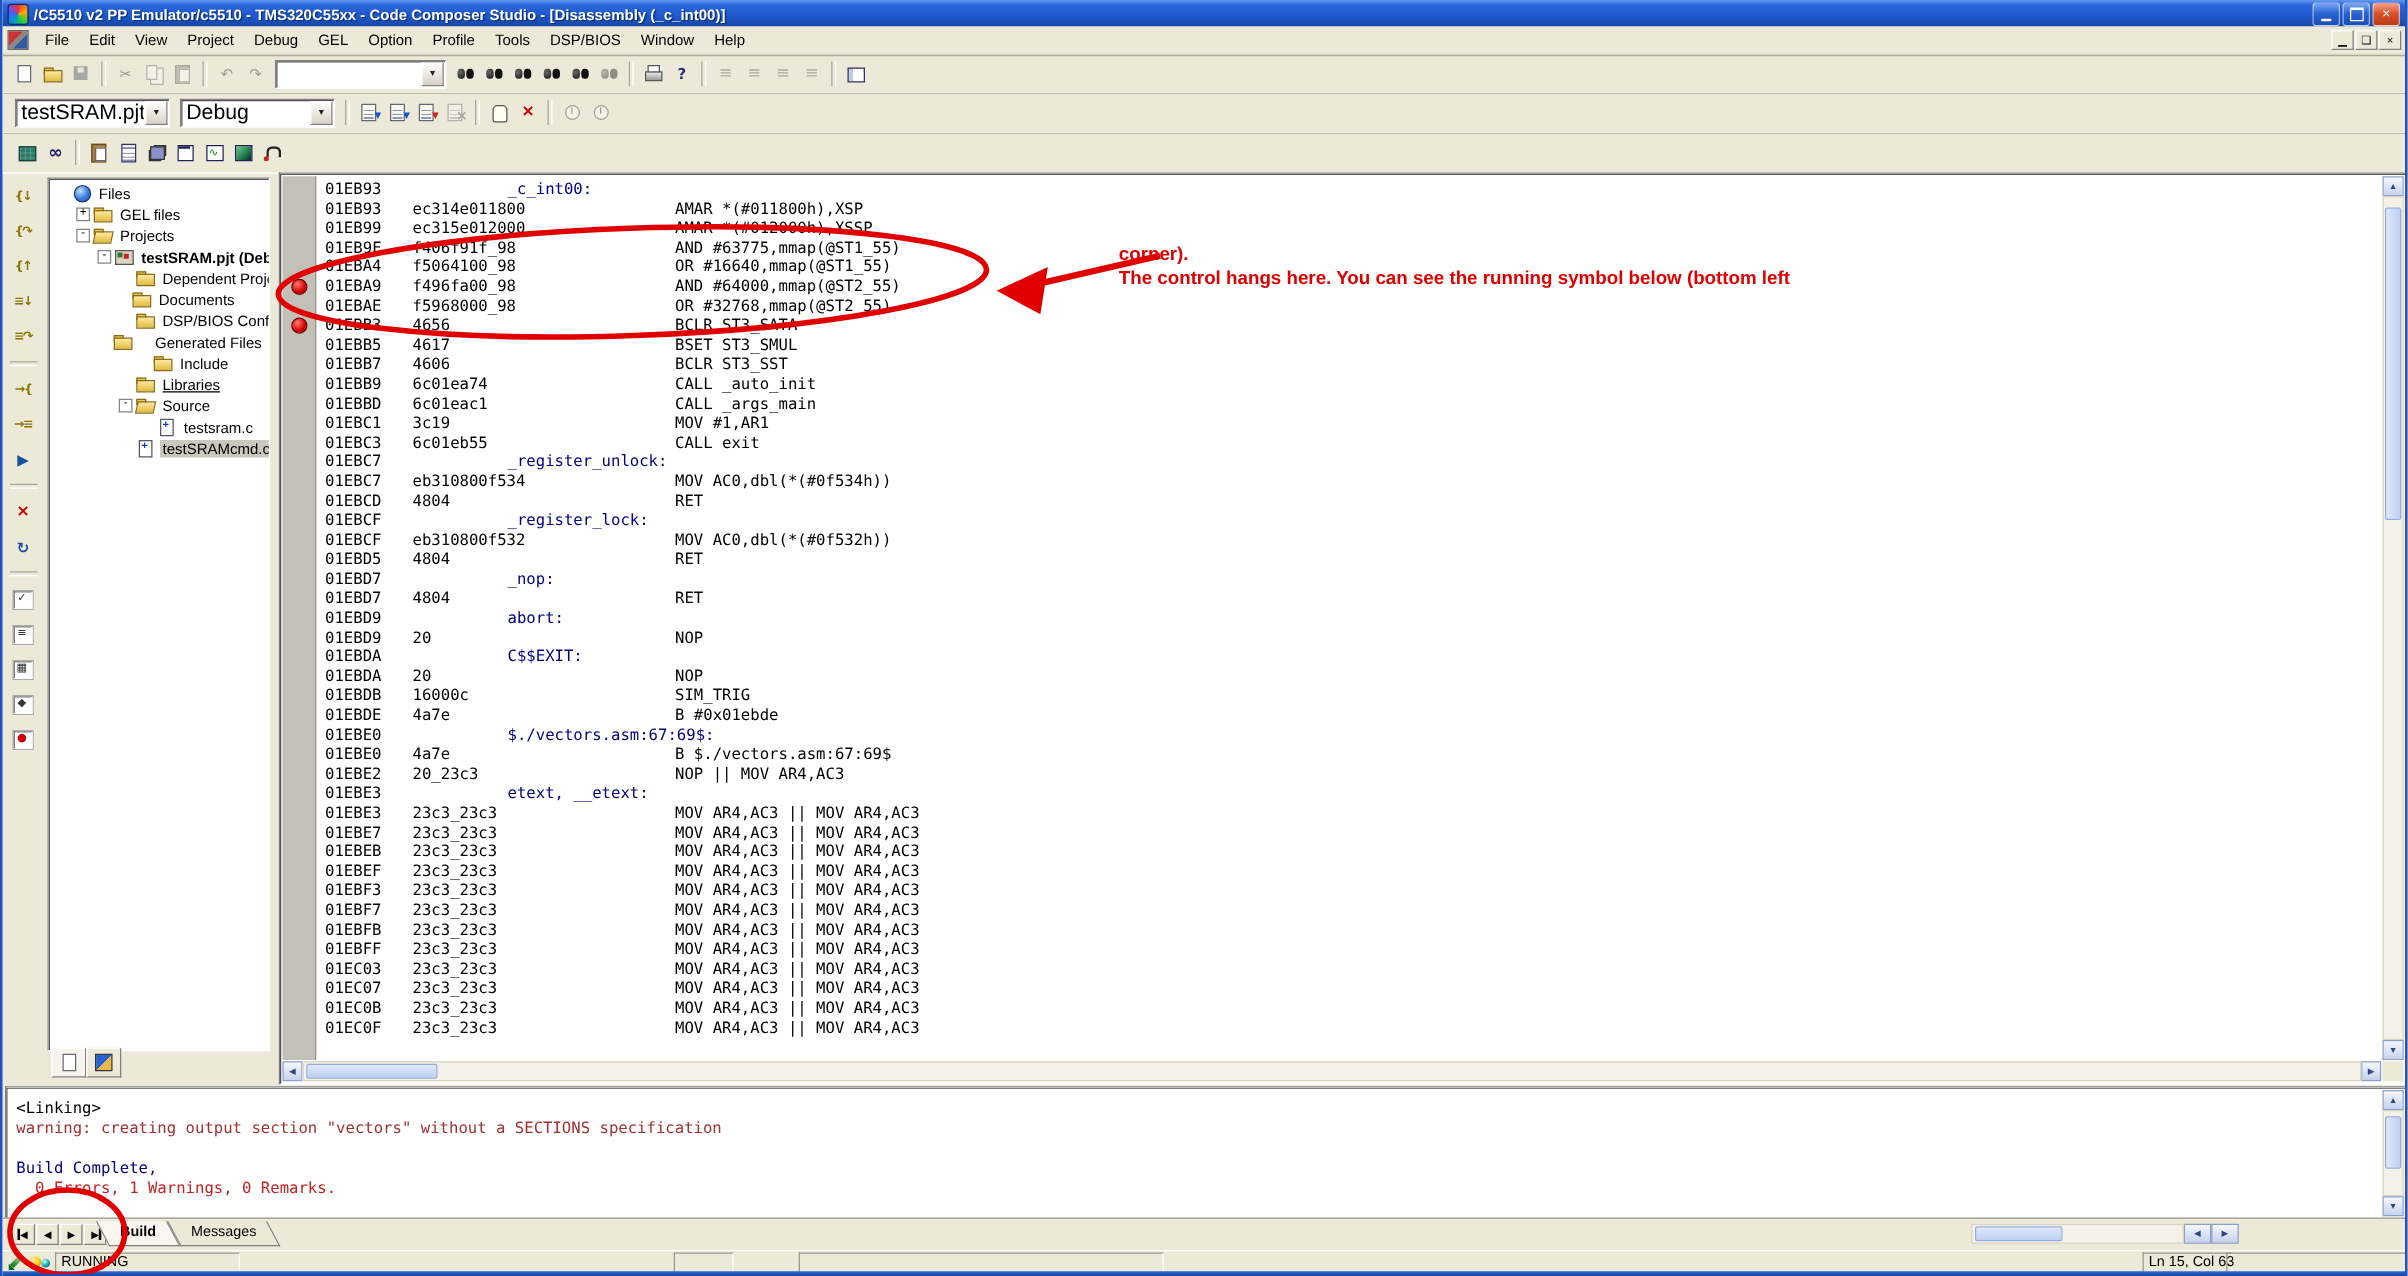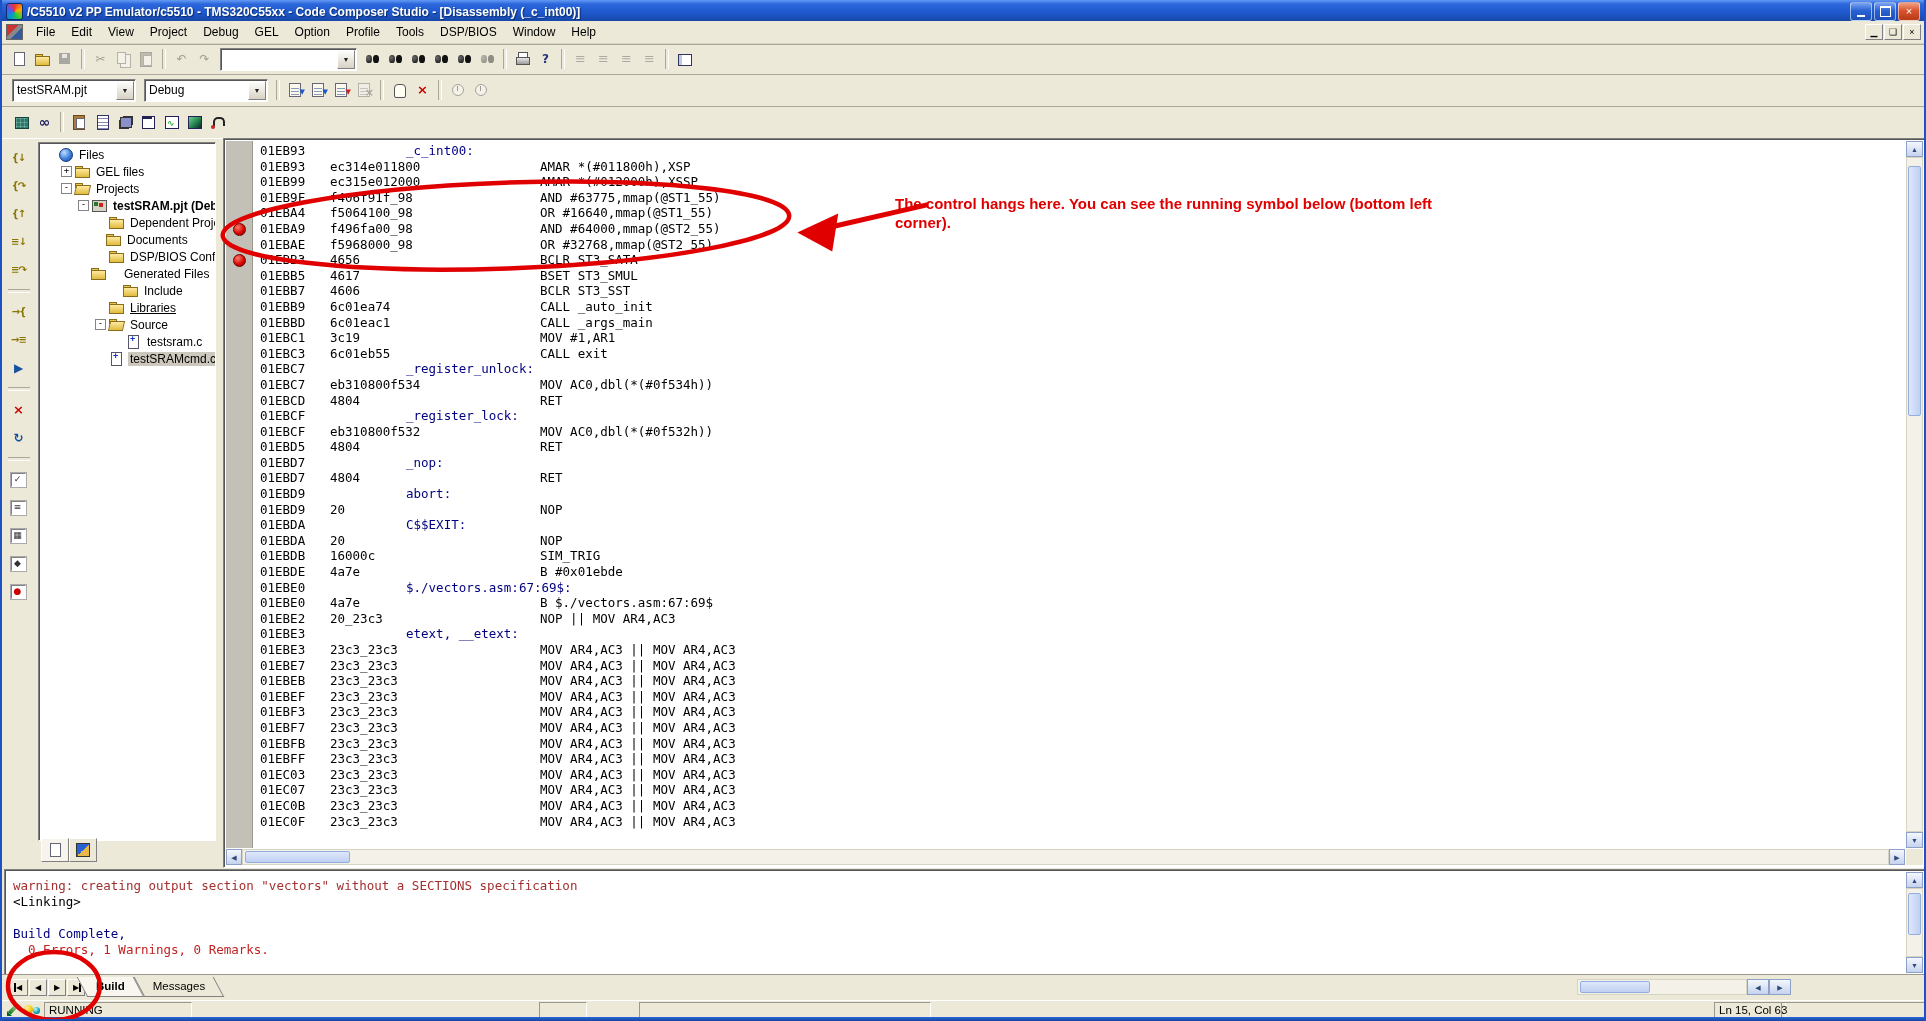--- a/index.html
+++ b/index.html
@@ -29,21 +29,21 @@
   .toolbar{position:absolute;left:0;right:0;background:#ece9d8;display:flex;align-items:center;
     border-bottom:1px solid #fff;box-shadow:0 1px 0 #aca899 inset;}
   #tb1{top:44px;height:30px;padding-left:6px;}
   #tb2{top:74px;height:32px;padding-left:6px;}
   #tb3{top:106px;height:32px;padding-left:8px;}
   .tbtn{display:inline-flex;width:23px;height:22px;align-items:center;justify-content:center;flex:none;}
   .tbtn.dis{opacity:.42;filter:grayscale(.9);}
   .tsep{width:2px;height:20px;margin:0 4px;border-left:1px solid #aca899;border-right:1px solid #fff;flex:none;}
   .combo{display:inline-flex;height:21px;background:#fff;border:1px solid;border-color:#808080 #fff #fff #808080;
     box-shadow:inset 1px 1px 0 #555;align-items:center;margin:0 4px;flex:none;}
-  .cval{flex:1;font-size:12px;padding:0 4px;white-space:nowrap;overflow:hidden;}
+  .cval{flex:1;font-size:17px;padding:0 4px;white-space:nowrap;overflow:hidden;}
   .carrow{width:16px;height:17px;margin:1px;background:linear-gradient(180deg,#fdfdfb,#d8d2c4);border:1px solid;border-color:#fff #808080 #808080 #fff;
     font-size:7px;display:flex;align-items:center;justify-content:center;color:#222;}
   
   .ik{display:inline-block;width:17px;height:16px;position:relative;font-family:"DejaVu Sans",sans-serif;
       font-size:12px;line-height:16px;text-align:center;color:#333;}
   .k-page::before{content:"";position:absolute;left:3px;top:1px;width:9px;height:12px;background:#fff;border:1px solid #667;}
   .k-folder::before{content:"";position:absolute;left:1px;top:3px;width:6px;height:3px;background:#e8c64a;border:1px solid #8a6d1c;}
   .k-folder::after{content:"";position:absolute;left:1px;top:5px;width:13px;height:8px;background:linear-gradient(#ffe9a0,#e0bc3e);border:1px solid #8a6d1c;}
   .k-floppy::before{content:"";position:absolute;left:2px;top:2px;width:11px;height:11px;background:#2650b8;}
   .k-floppy::after{content:"";position:absolute;left:5px;top:3px;width:5px;height:4px;background:#dfe6f8;}
@@ -553,22 +553,22 @@
       <span class="mid strack">
           <span class="sthumb h" style="left:2px;width:105px;top:1px;bottom:1px;"></span>
         </span>
       <span class="sbtn">▶</span>
     </div>
     <div class="corner"></div>
   </div>
 
   <div id="build">
     <div class="blines" id="blines">
+        <div class="bline default">&lt;Linking&gt;</div>
         <div class="bline warning">warning: creating output section "vectors" without a SECTIONS specification</div>
-        <div class="bline default">&lt;Linking&gt;</div>
         <div class="bline default">&nbsp;</div>
         <div class="bline info">Build Complete,</div>
         <div class="bline error">  0 Errors, 1 Warnings, 0 Remarks.</div>
       </div>
     <div class="vscroll" style="bottom:2px;">
       <span class="sbtn" style="top:0;">▲</span>
       <span class="vtrack strack">
           <span class="sthumb" style="left:1px;right:1px;top:4px;height:42px;"></span>
         </span>
       <span class="sbtn" style="bottom:0;">▼</span>
@@ -608,17 +608,17 @@
 
   <div id="bluebottom"></div>
 
   <svg id="overlay" viewBox="0 0 1926 1021" xmlns="http://www.w3.org/2000/svg">
     <ellipse cx="505" cy="226" rx="284" ry="43" transform="rotate(-2 505 226)" fill="none" stroke="#e10000" stroke-width="4.5"></ellipse>
     <line x1="928" y1="205" x2="824" y2="229" stroke="#e10000" stroke-width="5"></line>
     <polygon points="797,233 838,214 832,252" fill="#e10000"></polygon>
     <ellipse cx="52" cy="988" rx="46" ry="34" fill="none" stroke="#e10000" stroke-width="4.5"></ellipse>
   </svg>
   <div id="note" style="color: rgb(225, 0, 0);">
+    <div>corner).</div>
     <div>The control hangs here. You can see the running symbol below (bottom left</div>
-    <div>corner).</div>
   </div>
 
 </div>
 
 </body></html>

